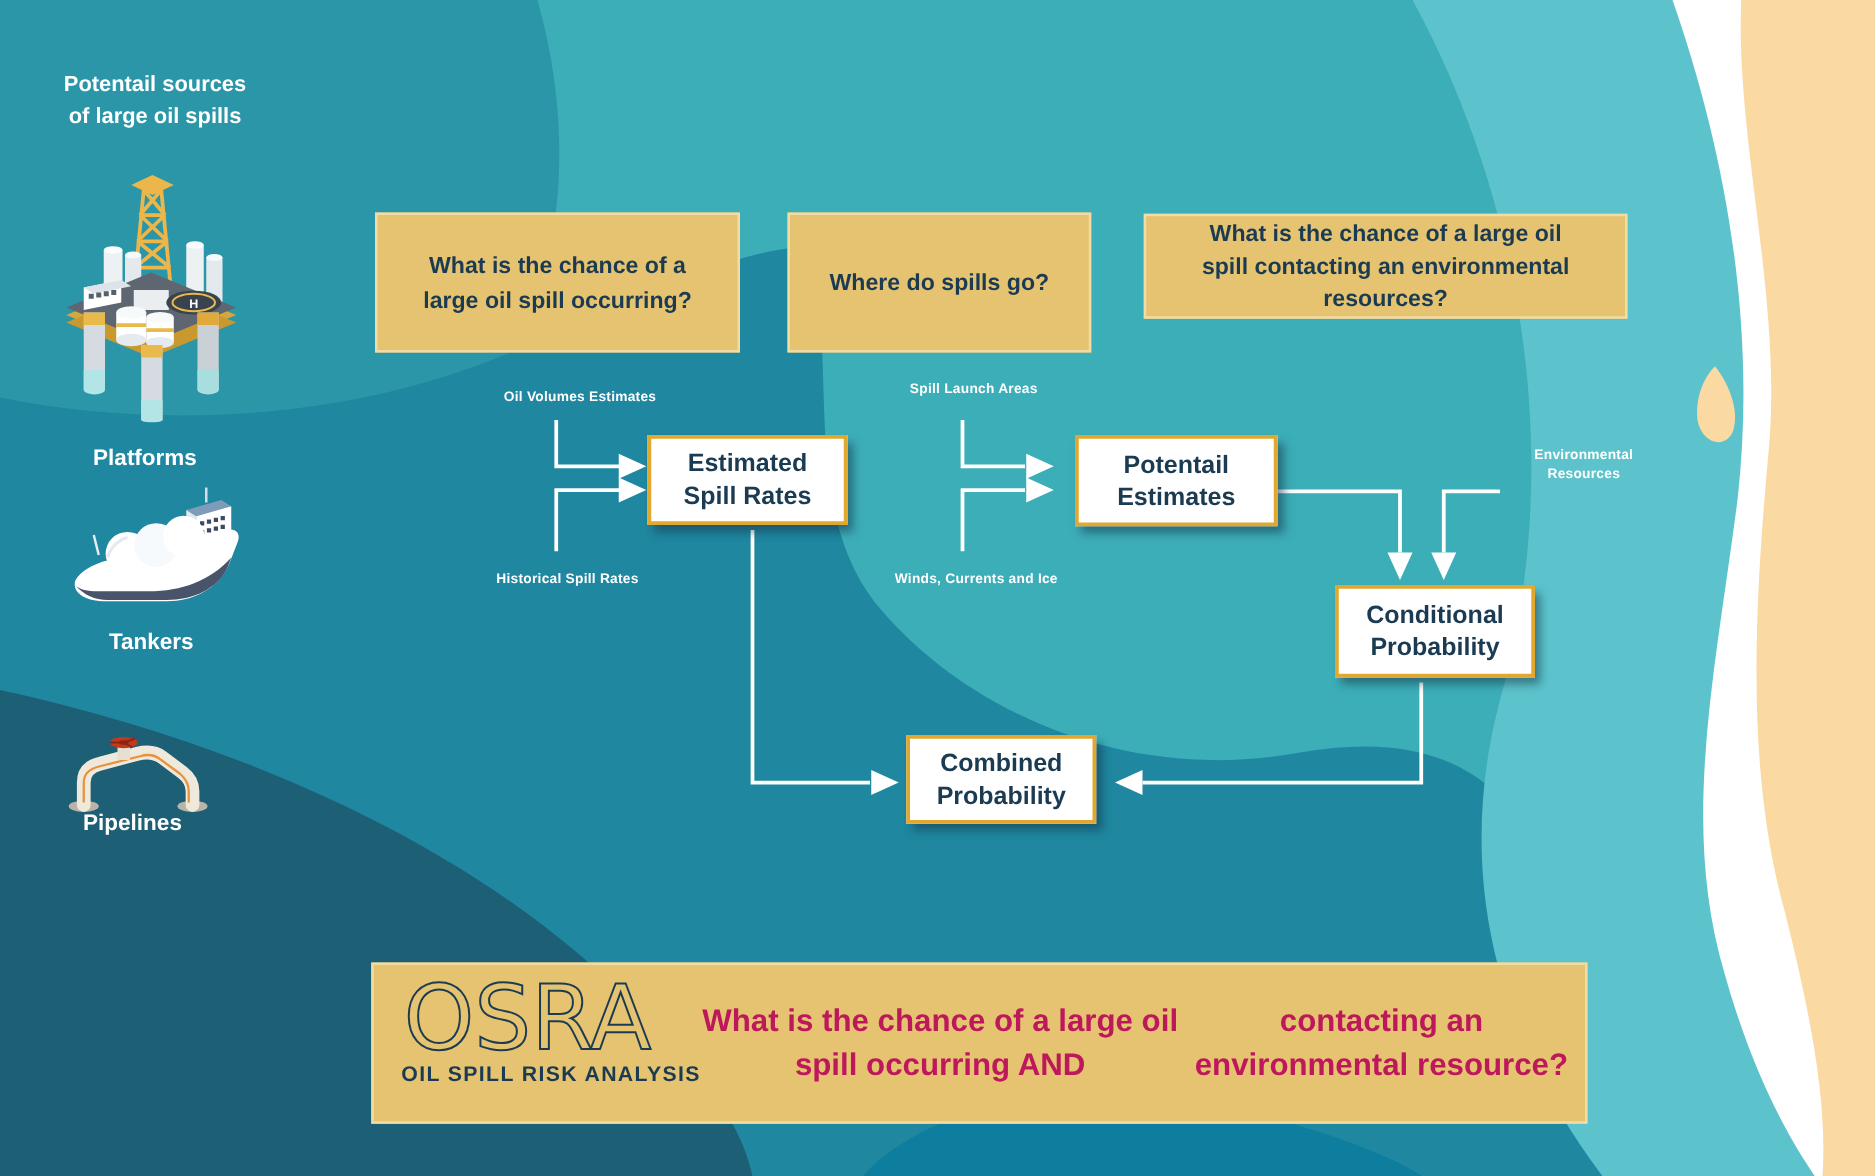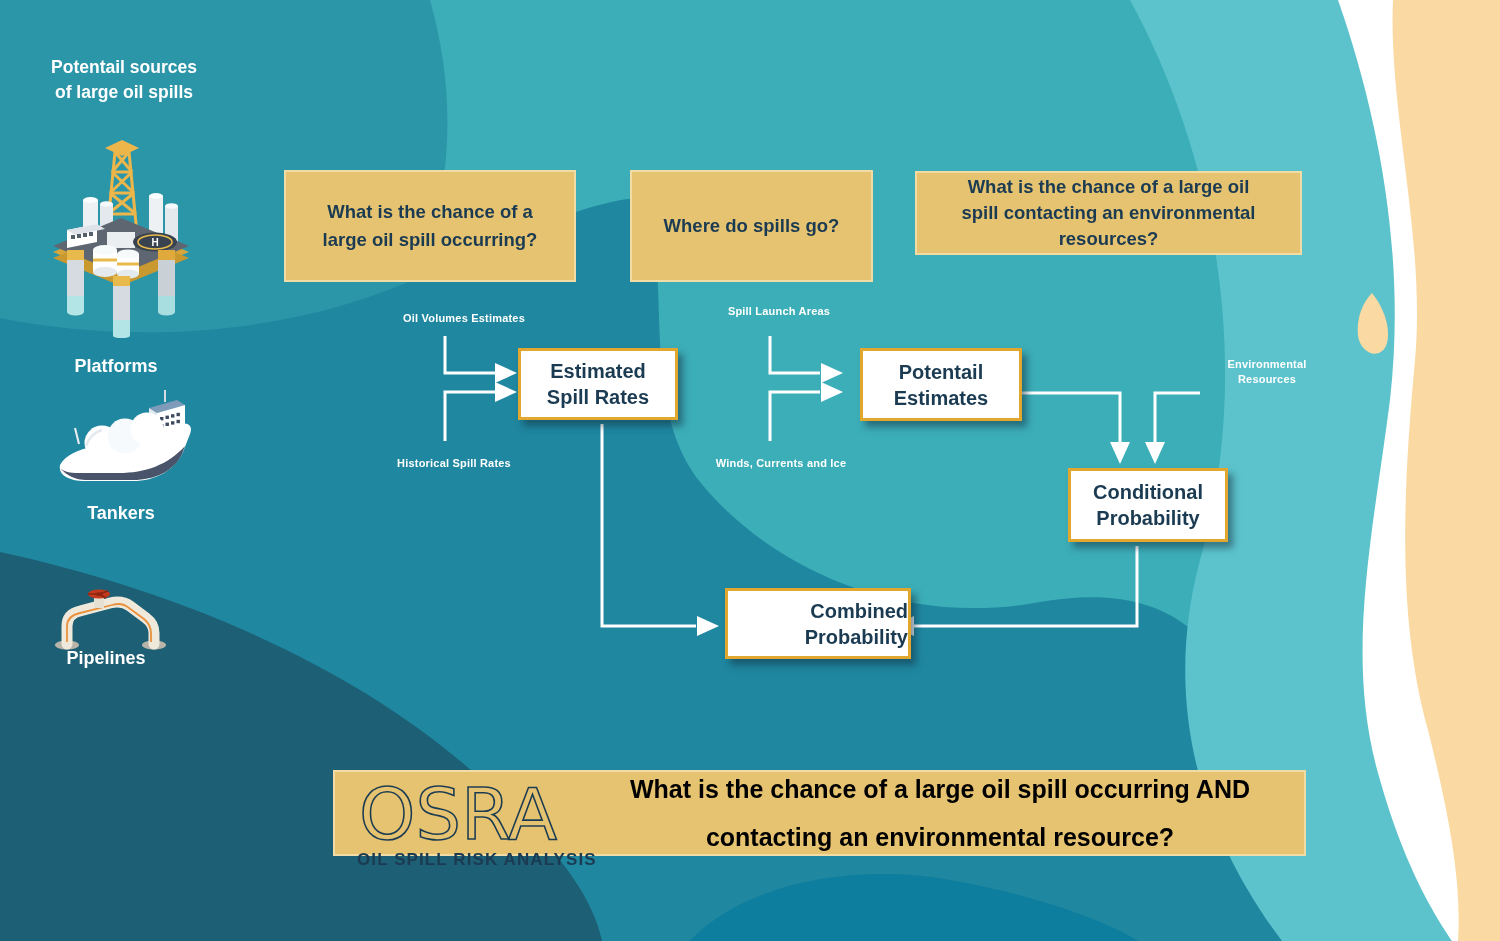--- a/index.html
+++ b/index.html
@@ -31,22 +31,22 @@
     display:flex;flex-direction:column;align-items:center;justify-content:center;
     color:#1B3B52;font-weight:bold;font-size:20px;line-height:1.3;text-align:center;
     box-sizing:border-box;
   }
   
   .banner{
     background:#E6C370;border:2px solid #F1DCA6;box-sizing:border-box;
   }
   .banner-question{
     position:absolute;left:252px;top:0;width:706px;height:100%;
-    display:flex;flex-direction:column;align-items:center;justify-content:space-between;
-    color:#000000;font-weight:bold;font-size:25px;line-height:1.38;text-align:center;
+    display:flex;flex-direction:row;align-items:center;justify-content:space-between;
+    color:#be185d;font-weight:bold;font-size:25px;line-height:1.38;text-align:center;
   }
   .banner-tagline{
     position:absolute;left:22px;top:78px;width:208px;
     color:#1B3B52;font-weight:bold;font-size:17px;letter-spacing:1.1px;white-space:nowrap;
   }
 </style>
 </head>
 <body>
 
 <div class="stage">
@@ -183,21 +183,21 @@
       <path d="M17,76 V58 Q17,46 30,43 L60,35 Q72,32 80,38 L96,50 Q104,56 104,65 V76" fill="none" stroke="#EFE9DC" stroke-width="11" stroke-linecap="round"></path>
       <path d="M17,74 V58 Q17,48 30,45 L62,37 Q72,34 79,40 L94,51 Q101,57 101,65 V74" fill="none" stroke="#E8872B" stroke-width="1.8" opacity="0.9"></path>
       <rect x="44" y="27" width="10" height="13" fill="#E6E0D2"></rect>
       <ellipse cx="49" cy="26" rx="11" ry="4.5" fill="#C23A1E"></ellipse>
       <ellipse cx="49" cy="26" rx="4" ry="1.8" fill="#8F2412"></ellipse>
       <path d="M49,26 L38,26 M49,26 L58,23 M49,26 L56,30" stroke="#8F2412" stroke-width="1.5"></path>
     </svg>
   </div>
   <div class="abs src-label" style="left:30px;top:648px;width:152px;">Pipelines</div>
 
-  <div class="abs qbox" style="left:284px;top:170px;width:292px;height:112px;">
+  <div class="abs qbox" style="left:300px;top:170px;width:292px;height:112px;">
     <div>What is the chance of a</div>
     <div>large oil spill occurring?</div>
   </div>
 
   <div class="abs qbox" style="left:630px;top:170px;width:243px;height:112px;">
     <div>Where do spills go?</div>
   </div>
 
   <div class="abs qbox" style="left:915px;top:171px;width:387px;height:84px;line-height:1.42;">
     <div>What is the chance of a large oil</div>
@@ -245,26 +245,26 @@
   <div class="abs node" style="left:860px;top:348px;width:162px;height:73px;">
     <div>Potentail</div>
     <div>Estimates</div>
   </div>
 
   <div class="abs node" style="left:1068px;top:468px;width:160px;height:74px;">
     <div>Conditional</div>
     <div>Probability</div>
   </div>
 
-  <div class="abs node" style="left:725px;top:588px;width:186px;height:71px;align-items:flex-end;">
+  <div class="abs node" style="left:725px;top:588px;width:152px;height:71px;">
     <div>Combined</div>
     <div>Probability</div>
   </div>
 
-  <div class="abs banner" style="left:297px;top:770px;width:973px;height:86px;margin-left:36px;">
+  <div class="abs banner" style="left:297px;top:770px;width:973px;height:129px;">
     <svg class="abs" style="left:24px;top:10px;" width="202" height="66" viewBox="0 0 202 66">
       <text x="0" y="57" textLength="198" lengthAdjust="spacingAndGlyphs" font-family="DejaVu Sans,sans-serif" font-size="72" font-weight="normal" fill="none" stroke="#1B3B52" stroke-width="1.6">OSRA</text>
     </svg>
     <div class="banner-tagline">OIL SPILL RISK ANALYSIS</div>
     <div class="banner-question">
       <div>What is the chance of a large oil spill occurring AND</div>
       <div>contacting an environmental resource?</div>
     </div>
   </div>
 

